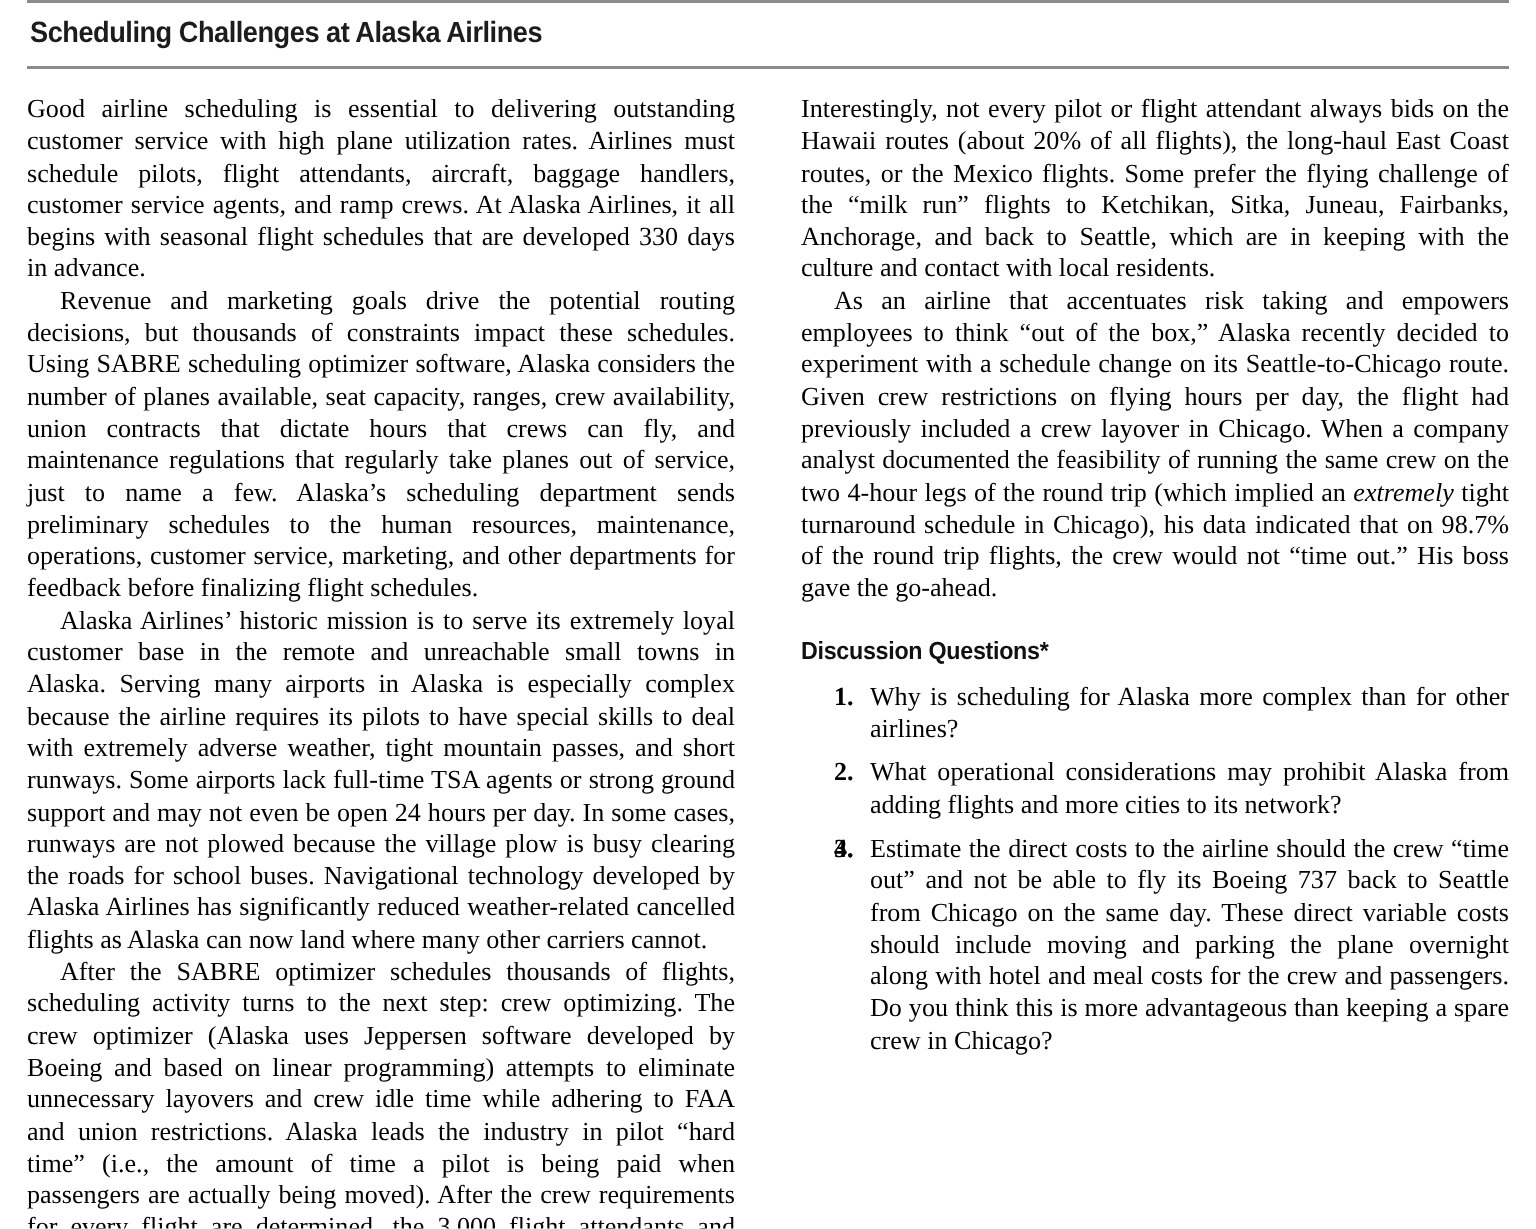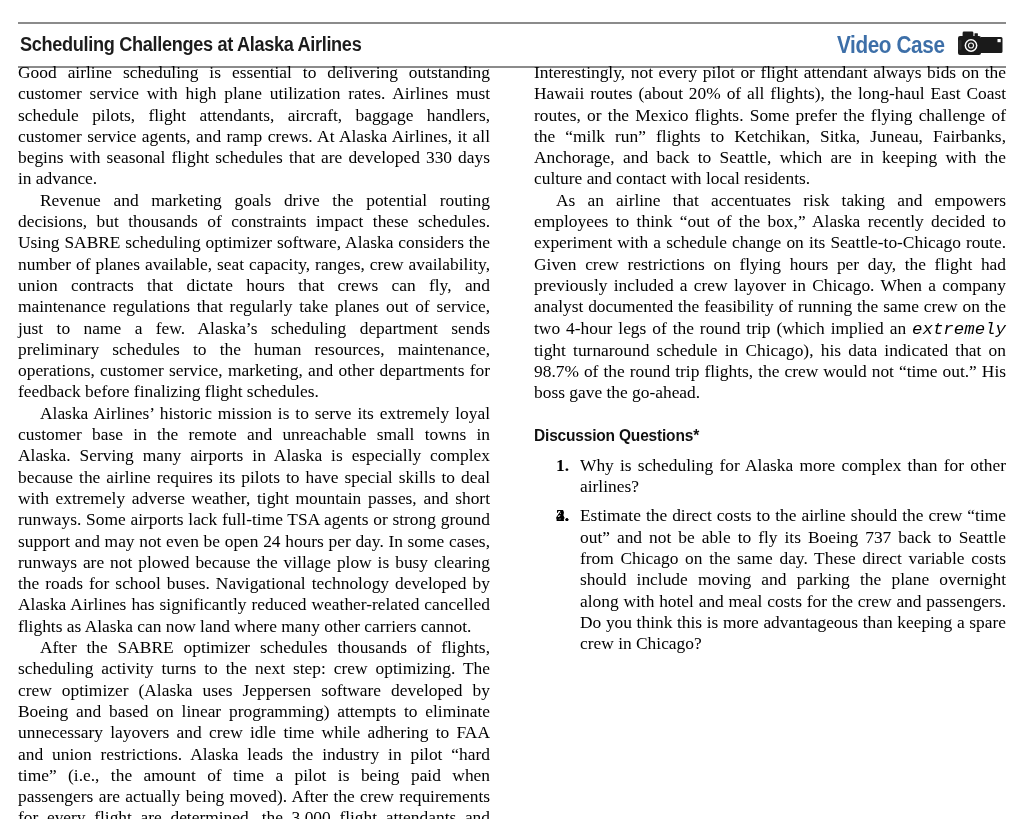--- a/index.html
+++ b/index.html
@@ -20,21 +20,21 @@
     position: relative;
     width: 1024px;
     height: 819px;
     box-sizing: border-box;
   }
 
   
   .header {
     position: absolute;
     left: 18px;
-    top: 22px;
+    top: 0;
     width: 988px;
     height: 34px;
   }
   .rule-top {
     position: absolute;
     left: 0;
     top: 0;
     width: 988px;
     height: 2px;
     background: #8b8b8b;
@@ -148,56 +148,32 @@
   .footnote {
     position: absolute;
     left: 516px;
     top: 770px;
     width: 472px;
     font-size: 14.2px;
     line-height: 16.5px;
     text-align: left;
   }
 
-  em { font-style: italic; font-family: Liberation Mono, monospace; }
+  em { font-style: italic; }
 </style>
 </head>
 <body>
 
 <div class="page">
 
   <div class="header">
     <div class="rule-top"></div>
 
     <div class="header-title">Scheduling Challenges at Alaska Airlines</div>
 
-    <div class="header-right">
-      <div class="video-case-label">Video Case</div>
-      <span>
-        <svg class="camera-icon" viewBox="0 0 52 34" xmlns="http://www.w3.org/2000/svg">
-
-          <path d="M27 9 h20 a1.5 1.5 0 0 1 1.5 1.5 v13 a1.5 1.5 0 0 1 -1.5 1.5 h-20 z" fill="#1a1a1a"></path>
-          <rect x="43.5" y="11" width="3.2" height="3.2" fill="#ffffff"></rect>
-
-          <path d="M6 8 h19 a2 2 0 0 1 2 2 v15 a2 2 0 0 1 -2 2 h-19 a2 2 0 0 1 -2 -2 v-15 a2 2 0 0 1 2 -2 z" fill="#1a1a1a"></path>
-
-          <path d="M10 3.5 h8 a1.4 1.4 0 0 1 1.4 1.4 v3.1 h-10.8 v-3.1 a1.4 1.4 0 0 1 1.4 -1.4 z" fill="#1a1a1a"></path>
-
-          <rect x="20.5" y="5.2" width="3.4" height="2.8" rx="0.6" fill="#1a1a1a"></rect>
-
-          <circle cx="17" cy="17.5" r="8" fill="#1a1a1a"></circle>
-          <circle cx="17" cy="17.5" r="6.4" fill="#ffffff"></circle>
-          <circle cx="17" cy="17.5" r="4.9" fill="#1a1a1a"></circle>
-          <circle cx="17" cy="17.5" r="3.1" fill="#f2f2f2"></circle>
-          <circle cx="17" cy="17.5" r="1.9" fill="#1a1a1a"></circle>
-
-          <rect x="4.2" y="12" width="3.4" height="10" rx="1.2" fill="#2b2b2b"></rect>
-        </svg>
-      </span>
-    </div>
 
     <div class="rule-bottom"></div>
   </div>
 
   <div class="columns">
 
     <div class="col col-left">
       <p class="body-par first">Good airline scheduling is essential to delivering outstanding customer service with high plane utilization rates. Airlines must schedule pilots, flight attendants, aircraft, baggage handlers, customer service agents, and ramp crews. At Alaska Airlines, it all begins with seasonal flight schedules that are developed 330 days in advance.</p>
       <p class="body-par">Revenue and marketing goals drive the potential routing decisions, but thousands of constraints impact these schedules. Using SABRE scheduling optimizer software, Alaska considers the number of planes available, seat capacity, ranges, crew availability, union contracts that dictate hours that crews can fly, and maintenance regulations that regularly take planes out of service, just to name a few. Alaska’s scheduling department sends preliminary schedules to the human resources, maintenance, operations, customer service, marketing, and other departments for feedback before finalizing flight schedules.</p>
       <p class="body-par">Alaska Airlines’ historic mission is to serve its extremely loyal customer base in the remote and unreachable small towns in Alaska. Serving many airports in Alaska is especially complex because the airline requires its pilots to have special skills to deal with extremely adverse weather, tight mountain passes, and short runways. Some airports lack full-time TSA agents or strong ground support and may not even be open 24 hours per day. In some cases, runways are not plowed because the village plow is busy clearing the roads for school buses. Navigational technology developed by Alaska Airlines has significantly reduced weather-related cancelled flights as Alaska can now land where many other carriers cannot.</p>
@@ -210,20 +186,21 @@
 
       <div class="dq-heading">Discussion Questions*</div>
 
       <ol class="dq-list">
         <li>
           <span class="dq-num">1.</span>
           <span>Why is scheduling for Alaska more complex than for other airlines?</span>
         </li>
         <li>
           <span class="dq-num">2.</span>
+          <span>What operational considerations may prohibit Alaska from adding flights and more cities to its network?</span>
         </li>
         <li>
           <span class="dq-num">3.</span>
         </li>
         <li>
           <span class="dq-num">4.</span>
           <span>Estimate the direct costs to the airline should the crew “time out” and not be able to fly its Boeing 737 back to Seattle from Chicago on the same day. These direct variable costs should include moving and parking the plane overnight along with hotel and meal costs for the crew and passengers. Do you think this is more advantageous than keeping a spare crew in Chicago?</span>
         </li>
       </ol>
     </div>

